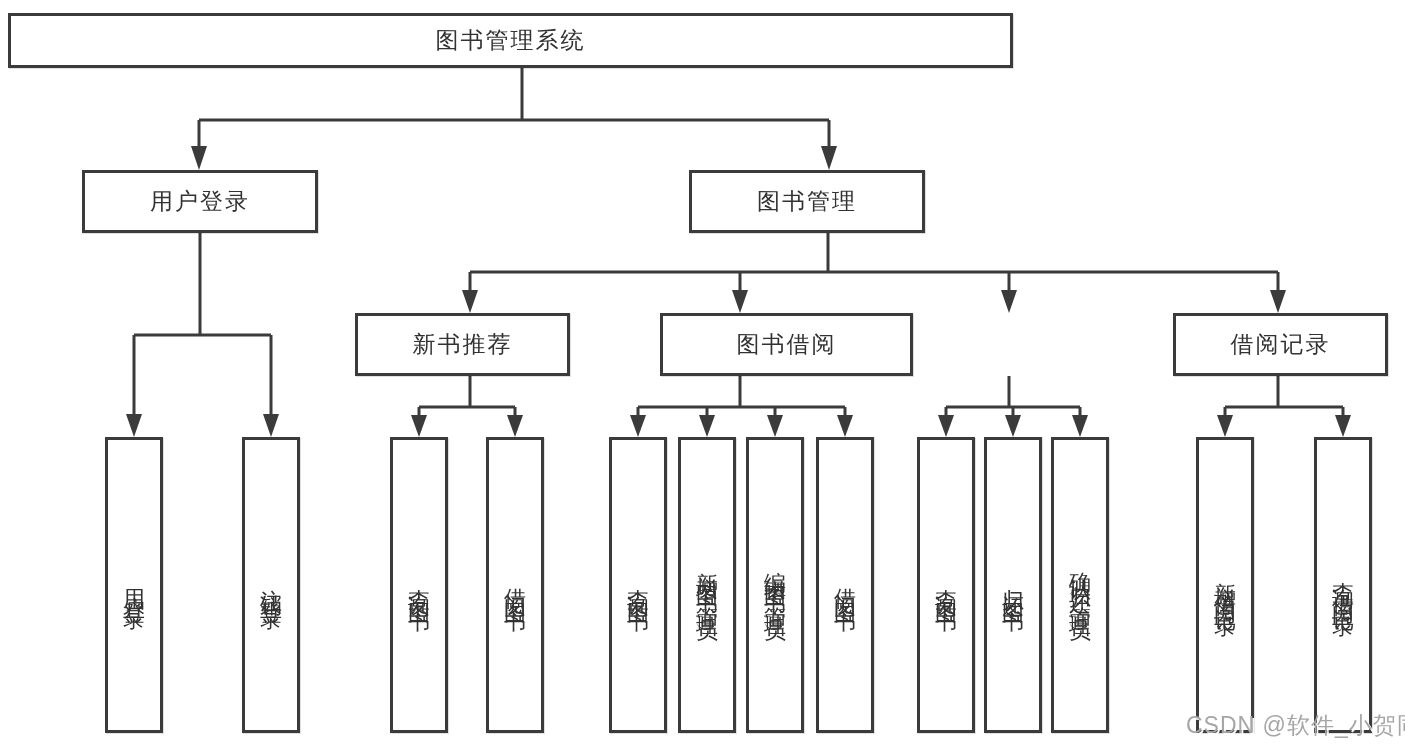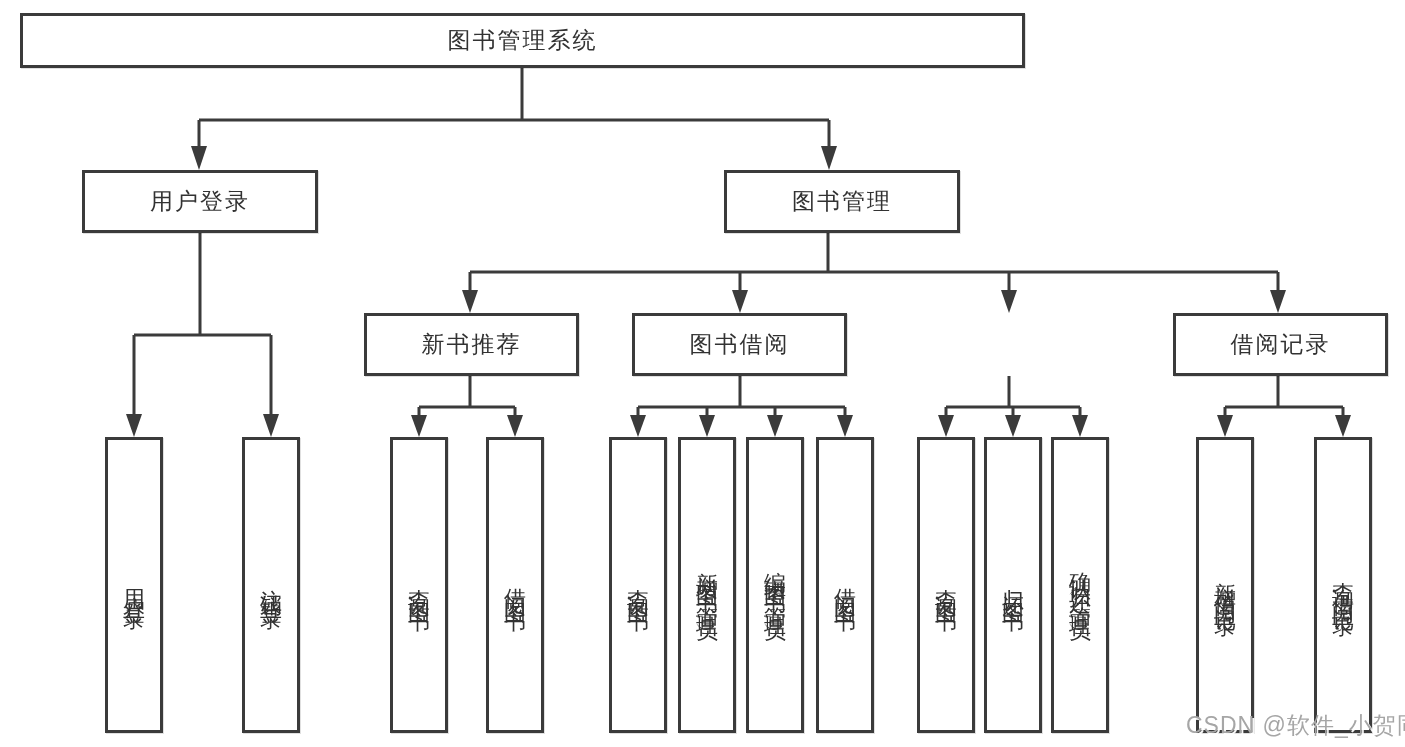--- a/index.html
+++ b/index.html
@@ -85,27 +85,27 @@
       <path d="M767,415 L783,415 L775,437 Z"></path>
       <path d="M837,415 L853,415 L845,437 Z"></path>
       <path d="M938,415 L954,415 L946,437 Z"></path>
       <path d="M1005,415 L1021,415 L1013,437 Z"></path>
       <path d="M1072,415 L1088,415 L1080,437 Z"></path>
       <path d="M1217,415 L1233,415 L1225,437 Z"></path>
       <path d="M1335,415 L1351,415 L1343,437 Z"></path>
     </g>
   </svg>
 
-  <div class="hnode" style="left:20px;top:13px;width:1005px;height:55px;">图书管理系统</div>
+  <div class="hnode" style="left:8px;top:13px;width:1005px;height:55px;">图书管理系统</div>
 
   <div class="hnode" style="left:82px;top:170px;width:236px;height:63px;">用户登录</div>
-  <div class="hnode" style="left:724px;top:170px;width:236px;height:63px;">图书管理</div>
+  <div class="hnode" style="left:689px;top:170px;width:236px;height:63px;">图书管理</div>
 
-  <div class="hnode" style="left:364px;top:313px;width:215px;height:63px;">新书推荐</div>
-  <div class="hnode" style="left:632px;top:313px;width:215px;height:63px;text-align:center;">图书借阅</div>
+  <div class="hnode" style="left:355px;top:313px;width:215px;height:63px;">新书推荐</div>
+  <div class="hnode" style="left:660px;top:313px;width:253px;height:63px;text-align:center;">图书借阅</div>
   <div class="hnode" style="left:1173px;top:313px;width:215px;height:63px;">借阅记录</div>
 
   <div class="vnode" style="left:105px;">
     <span>用户登录</span>
   </div>
   <div class="vnode" style="left:242px;">
     <span>注销登录</span>
   </div>
 
   <div class="vnode" style="left:390px;">

